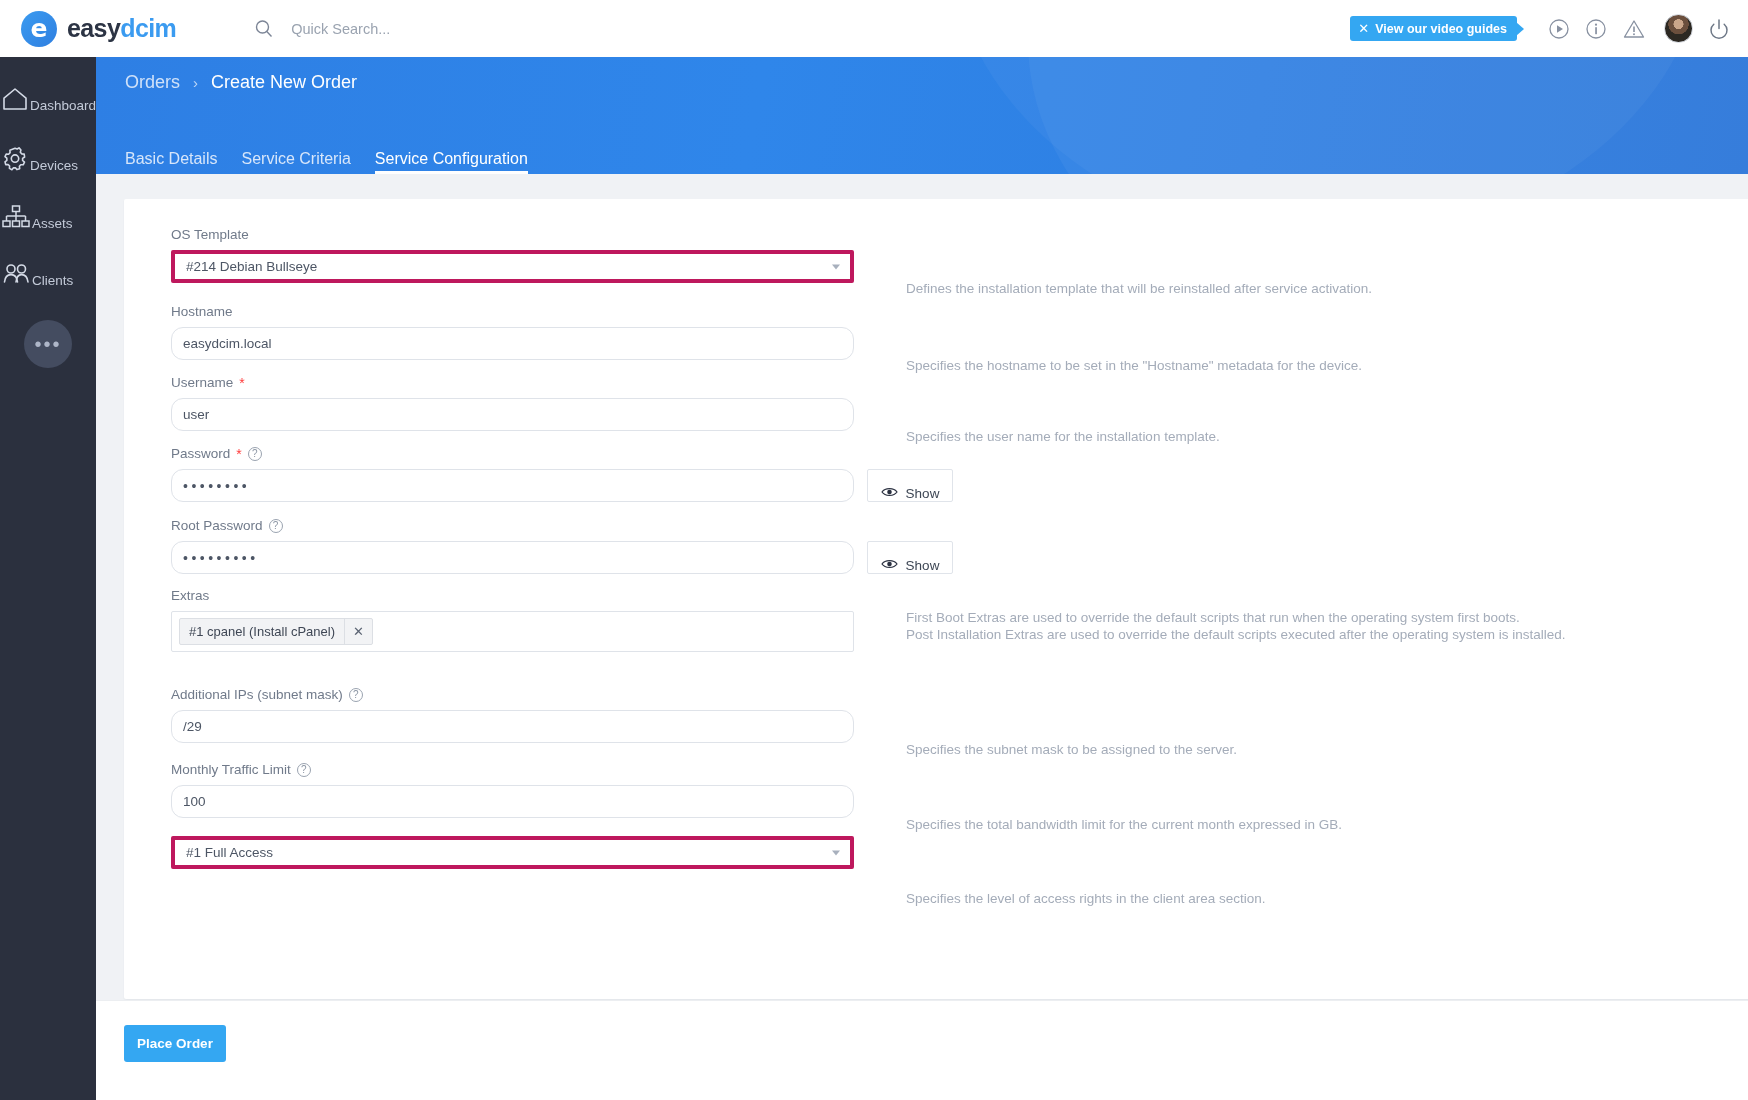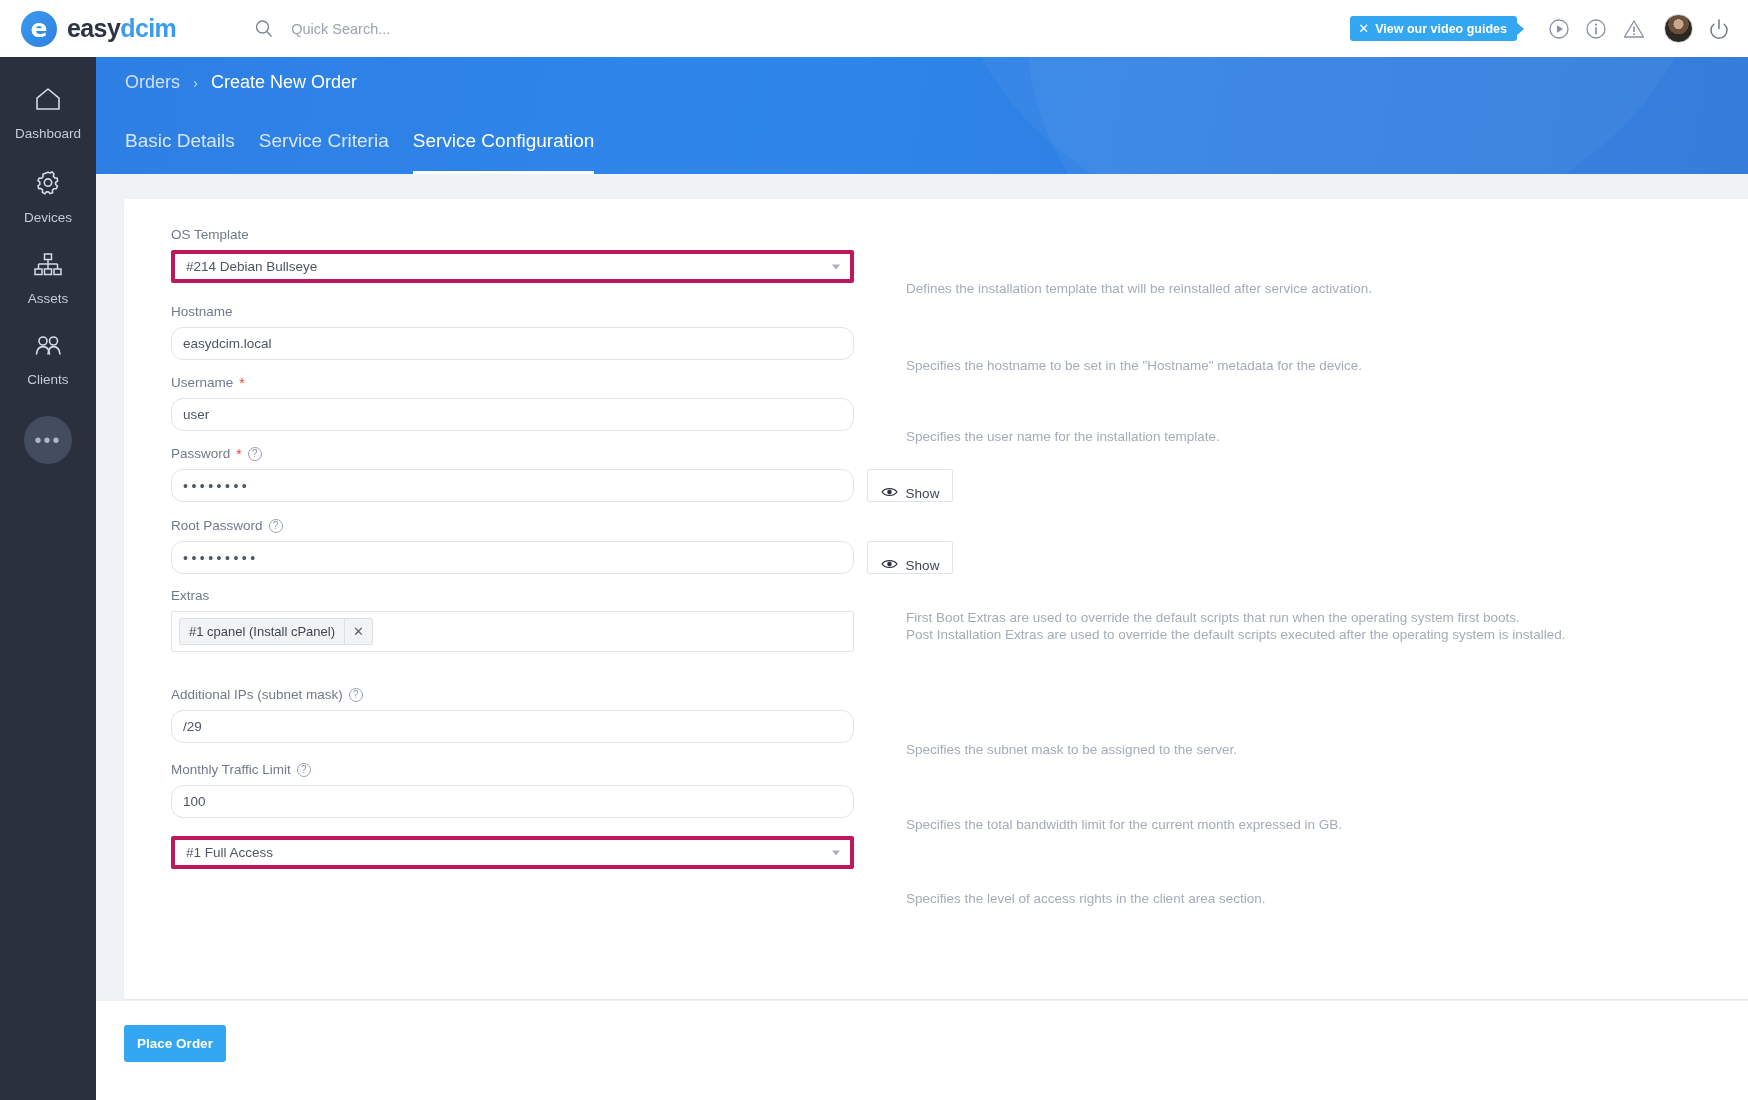--- a/index.html
+++ b/index.html
@@ -83,21 +83,21 @@
   }
 
   
   .sidebar {
     position: absolute; top: 51px; left: 0;
     width: 96px; height: 1049px;
     background: #2b303e;
     z-index: 25;
   }
   .side-item {
-    display: flex; flex-direction: column; align-items: center;
+    display: flex; flex-direction: row; align-items: center;
     margin-top: 27px; cursor: pointer;
   }
   .side-item:first-child { margin-top: 34px; }
   .side-label {
     margin-top: 9px; color: #c3cad8; font-size: 13.5px;
   }
   .side-more {
     width: 48px; height: 48px; border-radius: 50%;
     background: #444c60;
     display: flex; align-items: center; justify-content: center;
@@ -131,22 +131,22 @@
   }
   .crumb-parent { color: #cfe1f9; cursor: pointer; }
   .crumb-sep { color: #bcd6f7; font-size: 15px; }
   .crumb-current { color: #ffffff; }
 
   .tabs {
     position: absolute; left: 29px; bottom: 0;
     display: flex; align-items: flex-end; gap: 0;
   }
   .tab {
-    color: #d7e6fa; font-size: 19px;
-    padding: 0 0 19px 0; margin-right: 24px;
+    color: #d7e6fa; font-size: 16px;
+    padding: 0 0 3px 0; margin-right: 24px;
     border-bottom: 3px solid transparent;
     cursor: pointer; white-space: nowrap;
   }
   .tab.active { color: #ffffff; border-bottom-color: #ffffff; }
 
   
   .content {
     position: absolute; top: 174px; left: 96px;
     width: 1652px; height: 926px;
     background: #f0f2f5;

